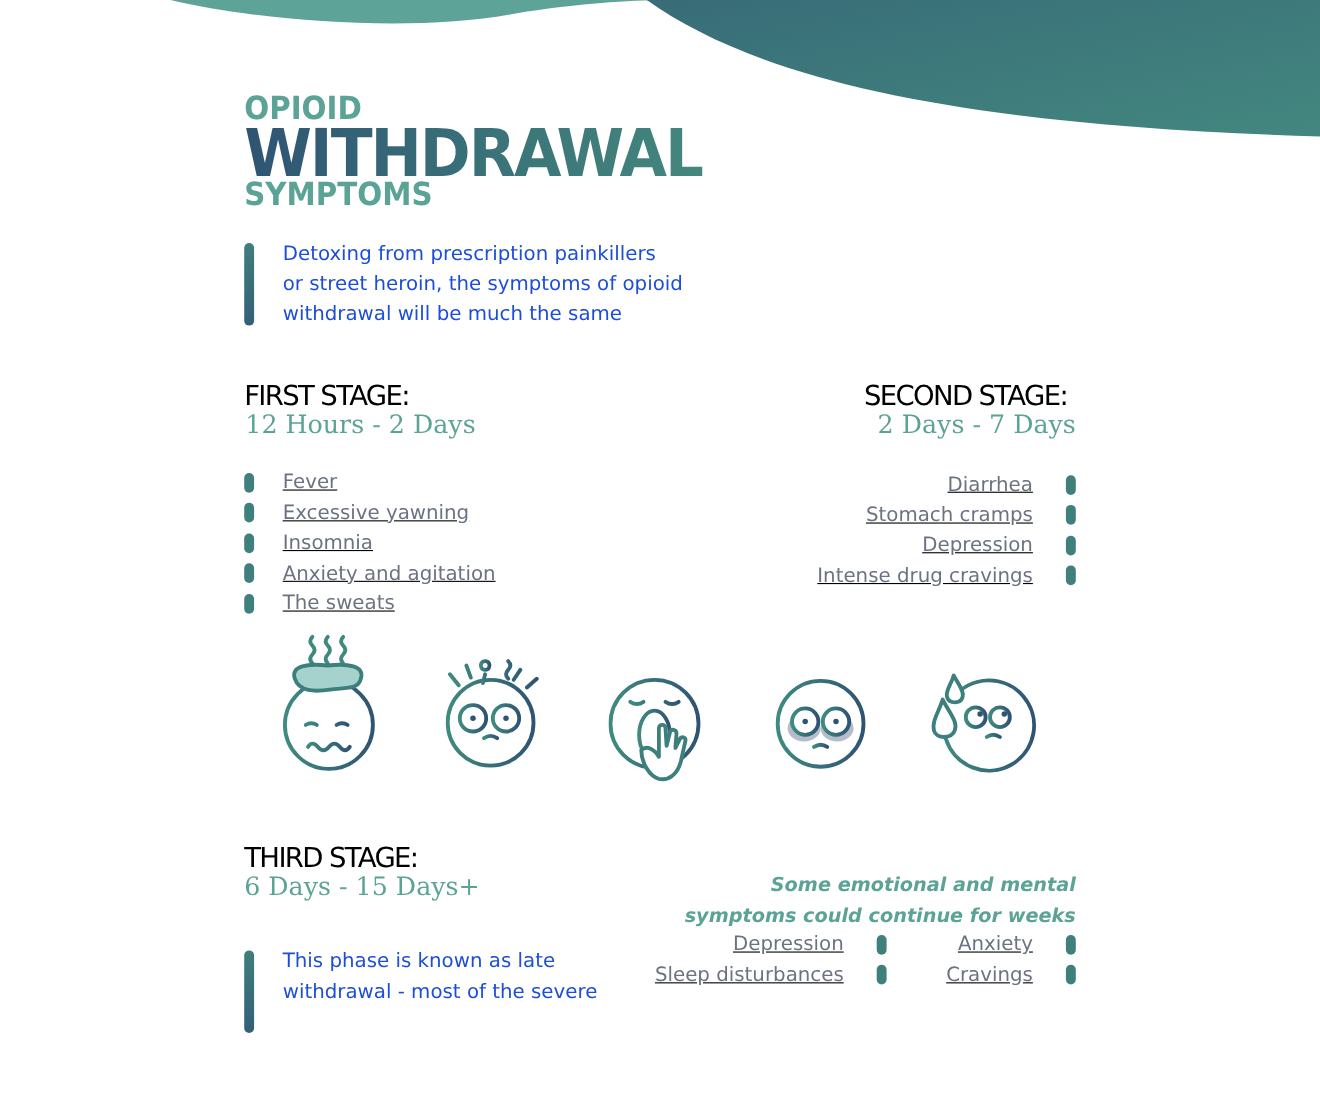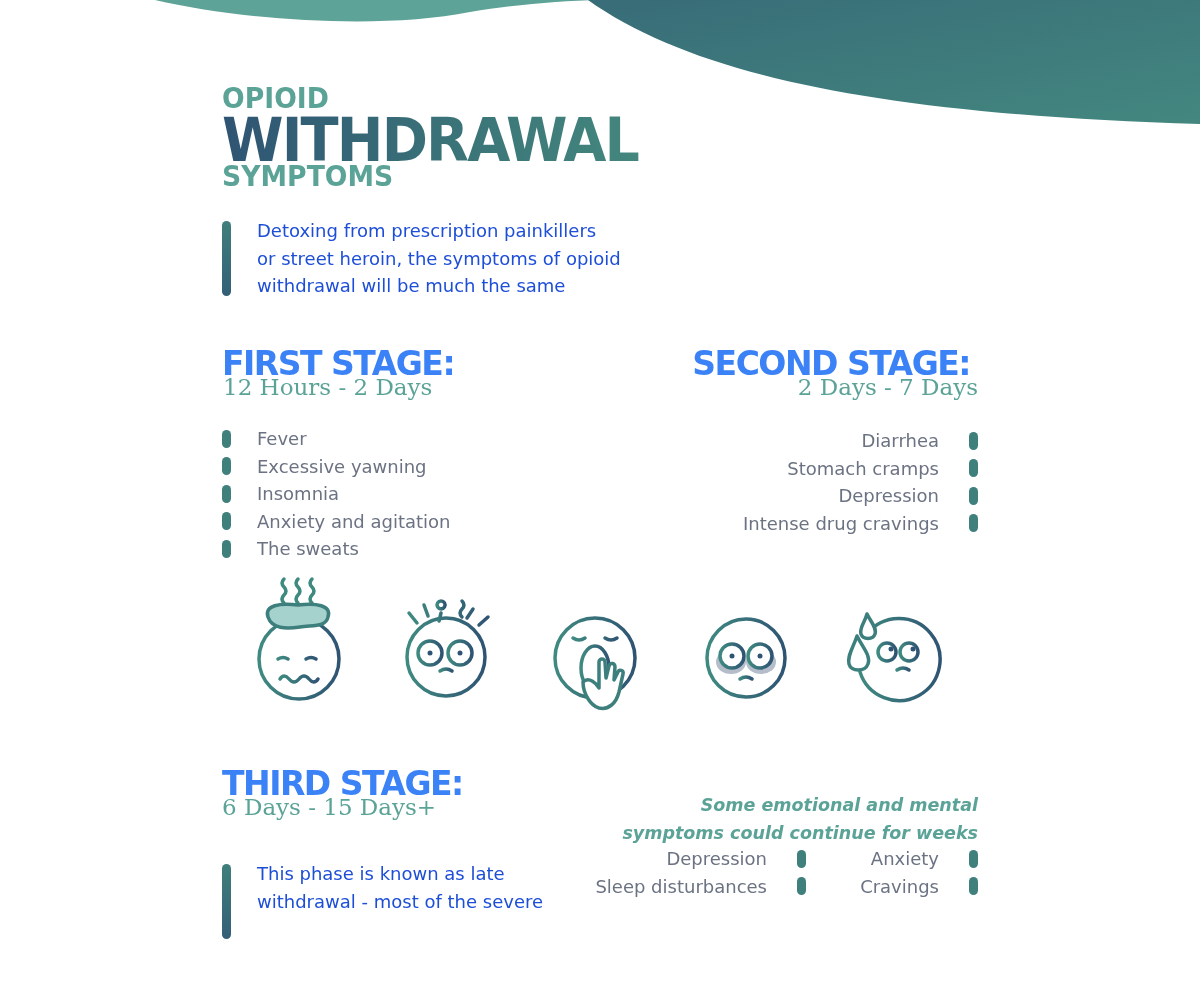--- a/index.html
+++ b/index.html
@@ -7,24 +7,24 @@
          font-family: "Liberation Sans", "DejaVu Sans", sans-serif; }
   .waves { position:absolute; left:0; top:0; }
   .title-small { position:absolute; left:222px; font-family:"DejaVu Sans", sans-serif; font-weight:bold;
                  color:#5ba397; font-size:29px; letter-spacing:0px; line-height:1; transform:scaleX(0.92); transform-origin:left; }
   .title-big { position:absolute; left:222px; top:110px; font-family:"DejaVu Sans", sans-serif; font-weight:bold;
                font-size:60px; line-height:1; letter-spacing:-2px; transform:scaleX(0.93); transform-origin:left;
                background:linear-gradient(90deg,#2f5473 0%,#3a7378 55%,#44877e 100%);
                -webkit-background-clip:text; background-clip:text; color:transparent; }
   .vbar { position:absolute; width:9px; border-radius:5px; background:linear-gradient(180deg,#3f7f7c,#345f77); }
   .para { position:absolute; color:#1d4ed8; font-size:18px; line-height:27.5px; font-family:"DejaVu Sans", sans-serif; font-weight:normal; }
-  .stage-title { position:absolute; font-family:"DejaVu Sans", sans-serif; font-weight:bold; font-size:33px; color:#3b82f6;
+  .stage-title { position:absolute; font-family:"DejaVu Sans", sans-serif; font-weight:normal; font-size:25px; color:#000000;
                  letter-spacing:-1.5px; line-height:1; }
   .stage-range { position:absolute; font-family:"DejaVu Serif", serif; font-size:23px; color:#5ba397; line-height:1; }
-  .list { position:absolute; margin:0; padding:0; list-style:none; }
+  .list { position:absolute; margin:0; padding:0; list-style:none;text-decoration:underline; }
   .list li { height:27.5px; display:flex; align-items:center; color:#6b7282; font-size:18px; font-family:"DejaVu Sans", sans-serif; }
   .pill { width:9px; height:18px; border-radius:5px; background:#3f7f7c; flex:0 0 auto; }
   .list.left li .pill { margin-right:26px; }
   .list.right li { justify-content:flex-end; }
   .list.right li .pill { margin-left:30px; }
   .note { position:absolute; right:222px; top:767px; text-align:right; color:#5ba397; font-style:italic; font-weight:bold;
           font-size:17.5px; line-height:28px; font-family:"DejaVu Sans", sans-serif;margin-top:24px; }
   .icon { position:absolute; }
 </style>
 </head>

